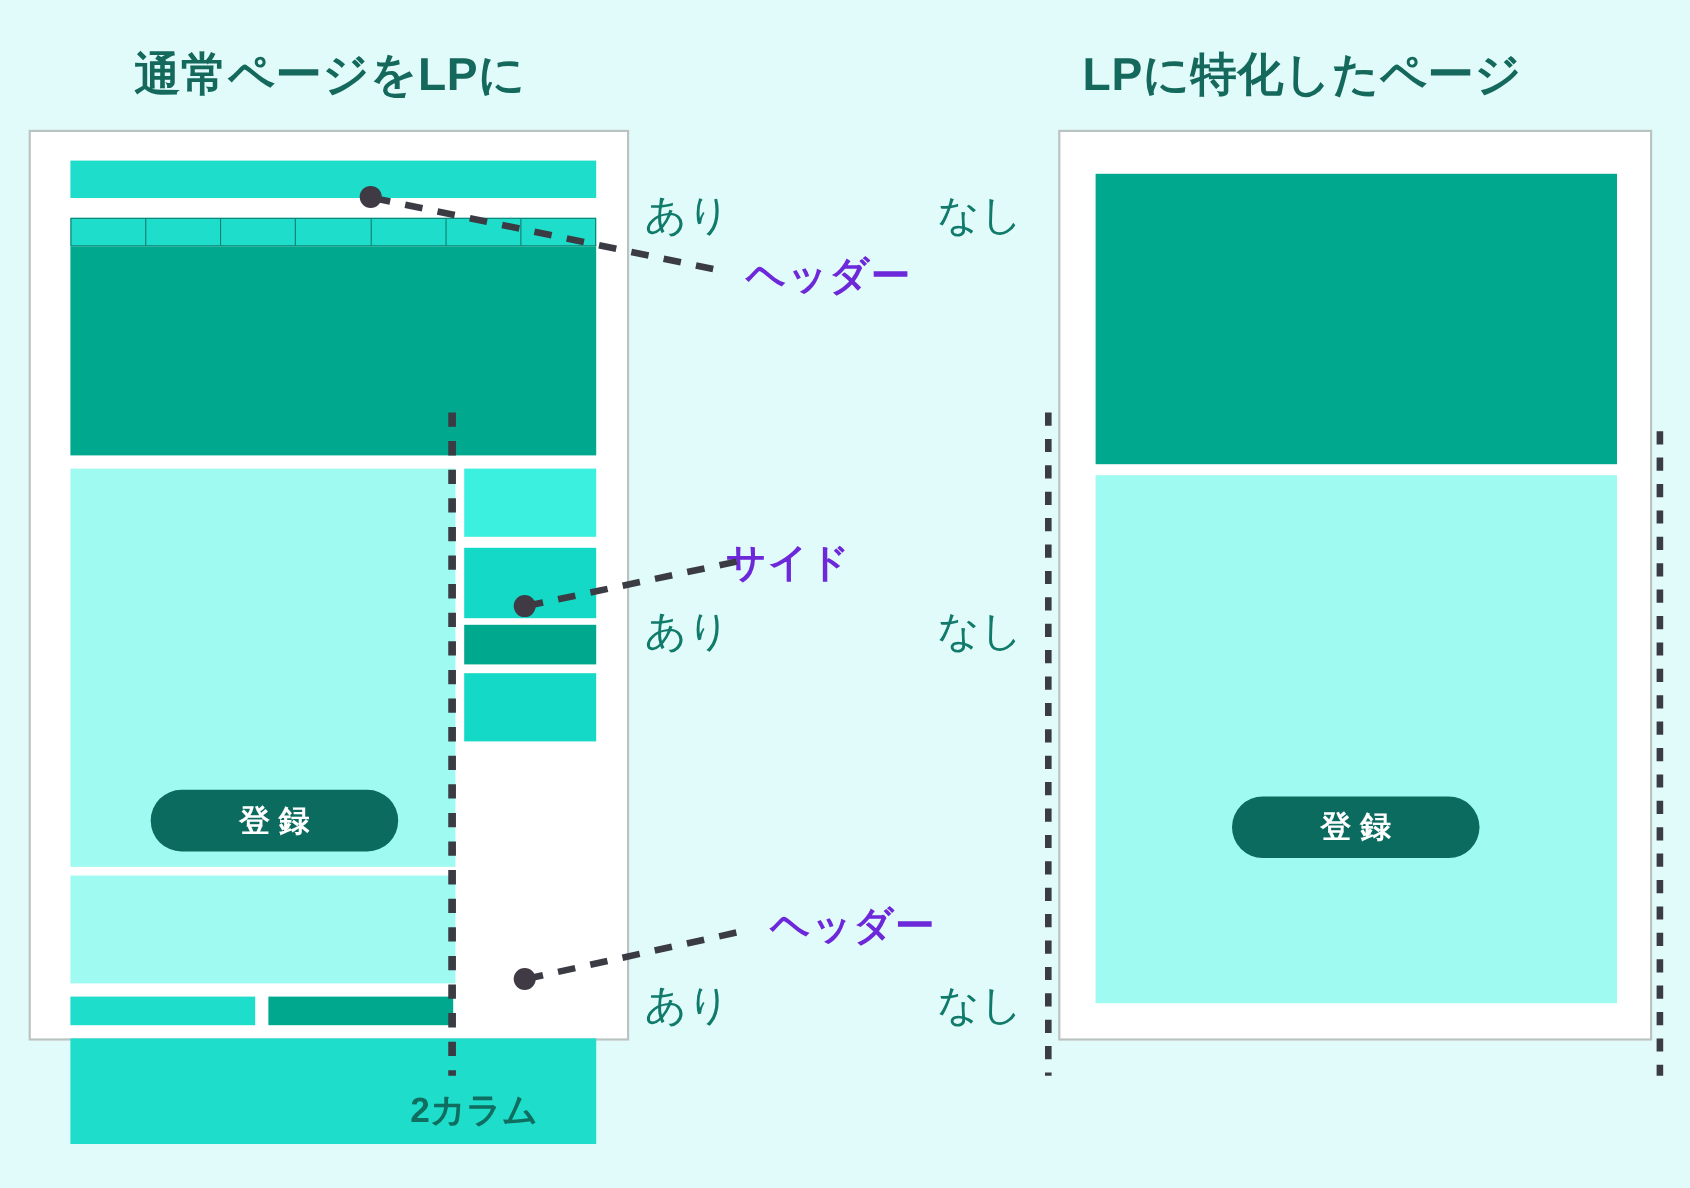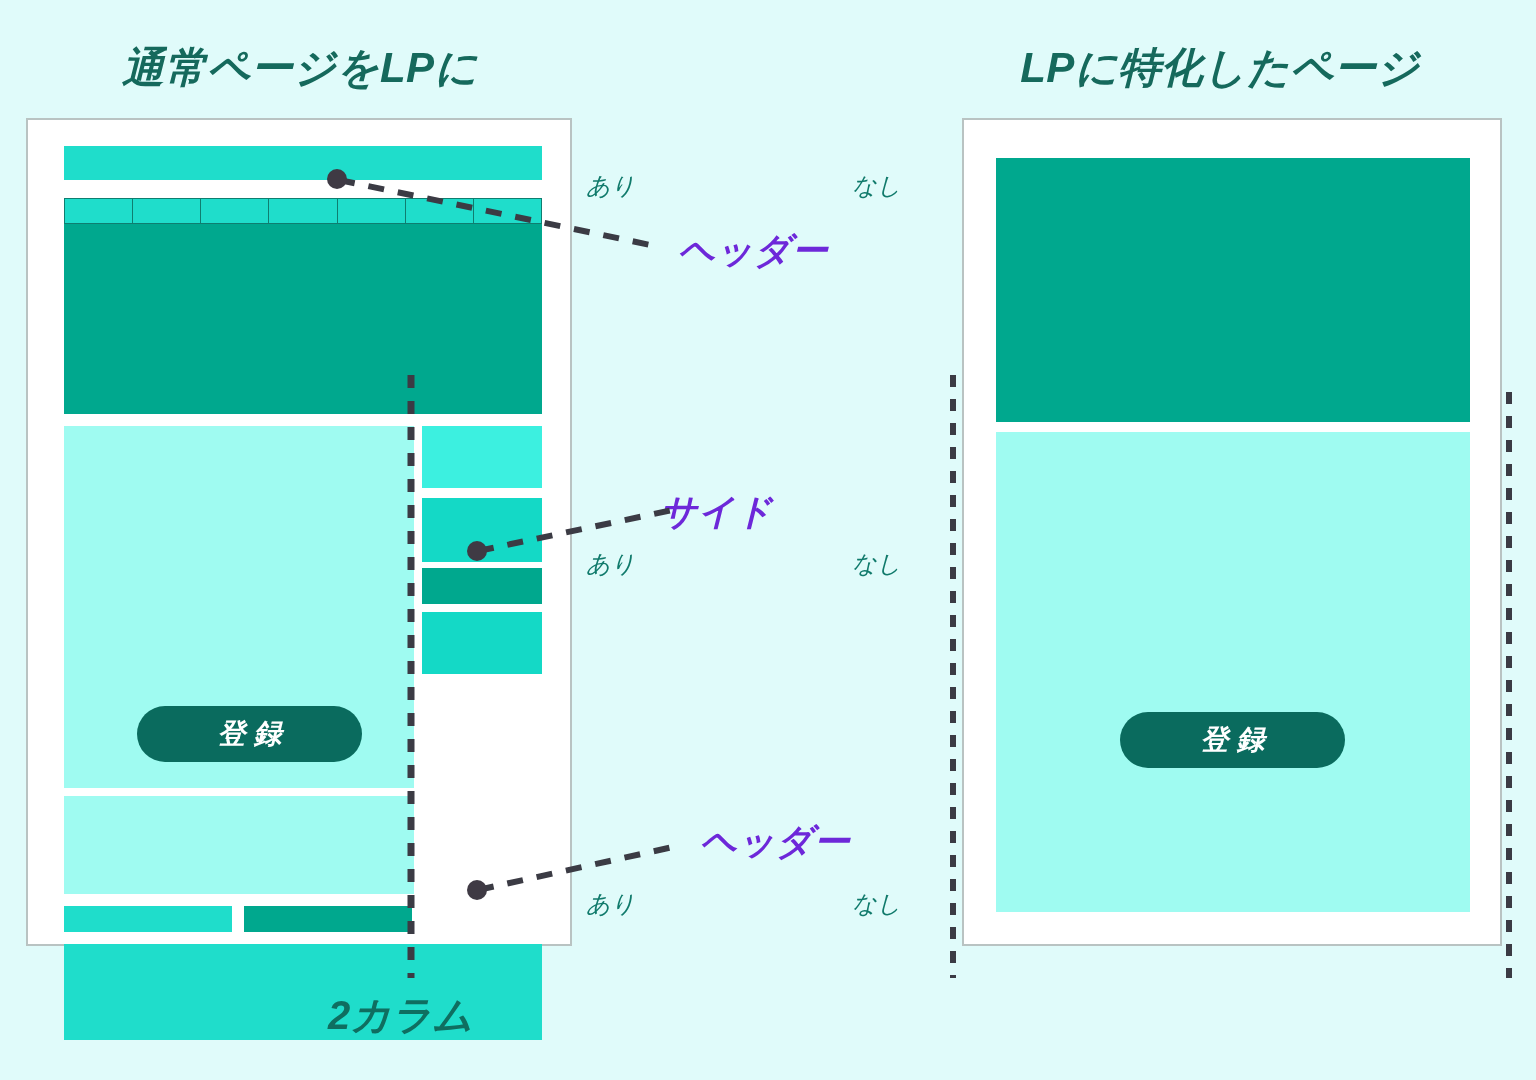--- a/index.html
+++ b/index.html
@@ -13,35 +13,34 @@
     font-family: "Liberation Sans", "DejaVu Sans", sans-serif;
     overflow: hidden;
     position: relative;
   }
 
   .stage {
     position: absolute;
     inset: 0;
     width: 1536px;
     height: 1080px;
-    font-style: italic;
   }
 
   
   .col-title {
     position: absolute;
     font-size: 42px;
     font-weight: 700;
     color: #15695c;
     letter-spacing: 0.5px;
     white-space: nowrap;
     text-align: center;
   }
   #title-left  { left: 0;   top: 40px; width: 600px; }
-  #title-right { left: 940px; top: 40px; width: 560px; }
+  #title-right { left: 904px; top: 40px; width: 560px; }
 
   
   .panel {
     position: absolute;
     background: #ffffff;
     border: 2px solid #b9c3c2;
     box-sizing: border-box;
   }
   #panel-left  { left: 26px;  top: 118px; width: 546px; height: 828px; }
   #panel-right { left: 962px; top: 118px; width: 540px; height: 828px; }
@@ -78,28 +77,29 @@
     border-radius: 999px;
     color: #ffffff;
     font-size: 28px;
     font-weight: 700;
     letter-spacing: 8px;
     text-indent: 8px;
     display: flex;
     align-items: center;
     justify-content: center;
     box-sizing: border-box;
+    margin-top: 12px;
   }
   #cta-left  { left: 137px;  top: 706px; width: 225px; height: 56px; }
   #cta-right { left: 1120px; top: 712px; width: 225px; height: 56px; }
 
   
   .ann-word {
     position: absolute;
-    font-size: 24px;
+    font-size: 38px;
     font-weight: 400;
     color: #107a6b;
     white-space: nowrap;
   }
   .ann-part {
     position: absolute;
     font-size: 36px;
     font-weight: 700;
     color: #6d28d9;
     white-space: nowrap;
@@ -113,24 +113,25 @@
   #ann-ari-2  { left: 586px; top: 548px; }
   #ann-nashi-2{ left: 852px; top: 548px; }
 
   #ann-footer { left: 700px; top: 818px; }
   #ann-ari-3  { left: 586px; top: 888px; }
   #ann-nashi-3{ left: 852px; top: 888px; }
 
   
   .col-caption {
     position: absolute;
-    font-size: 40px;
+    font-size: 32px;
     font-weight: 700;
     color: #0f6e60;
     white-space: nowrap;
+    margin-left: 45px;
   }
   #cap-2col { left: 328px;  top: 988px; }
   #cap-1col { left: 1150px; top: 988px; }
 
   
   #overlay {
     position: absolute;
     left: 0; top: 0;
     width: 1536px; height: 1080px;
     pointer-events: none;

